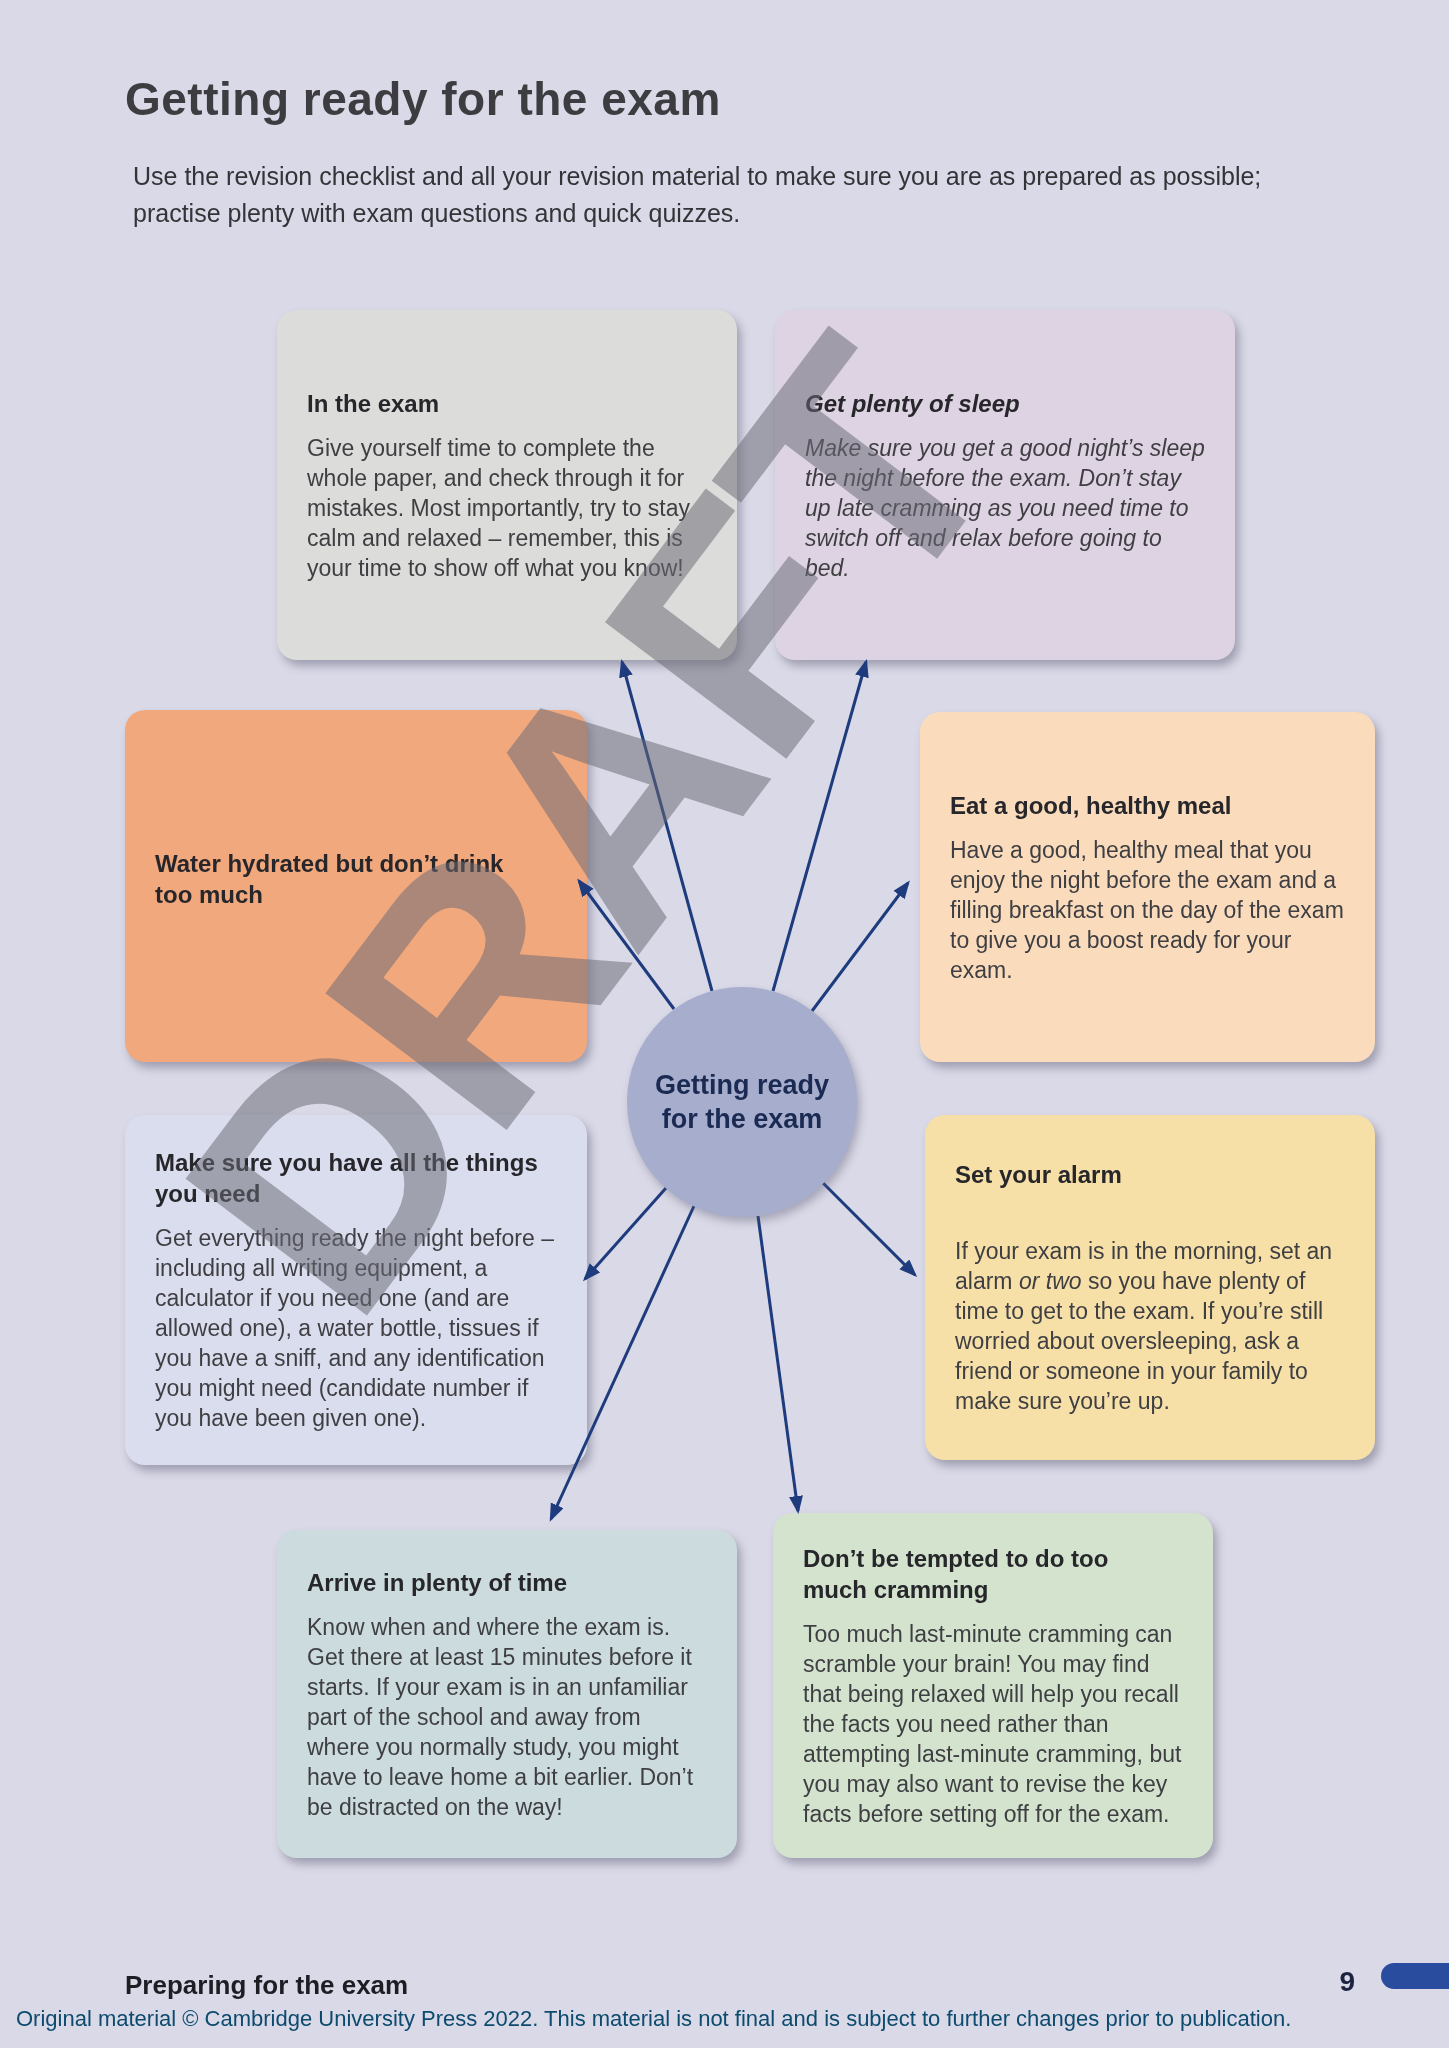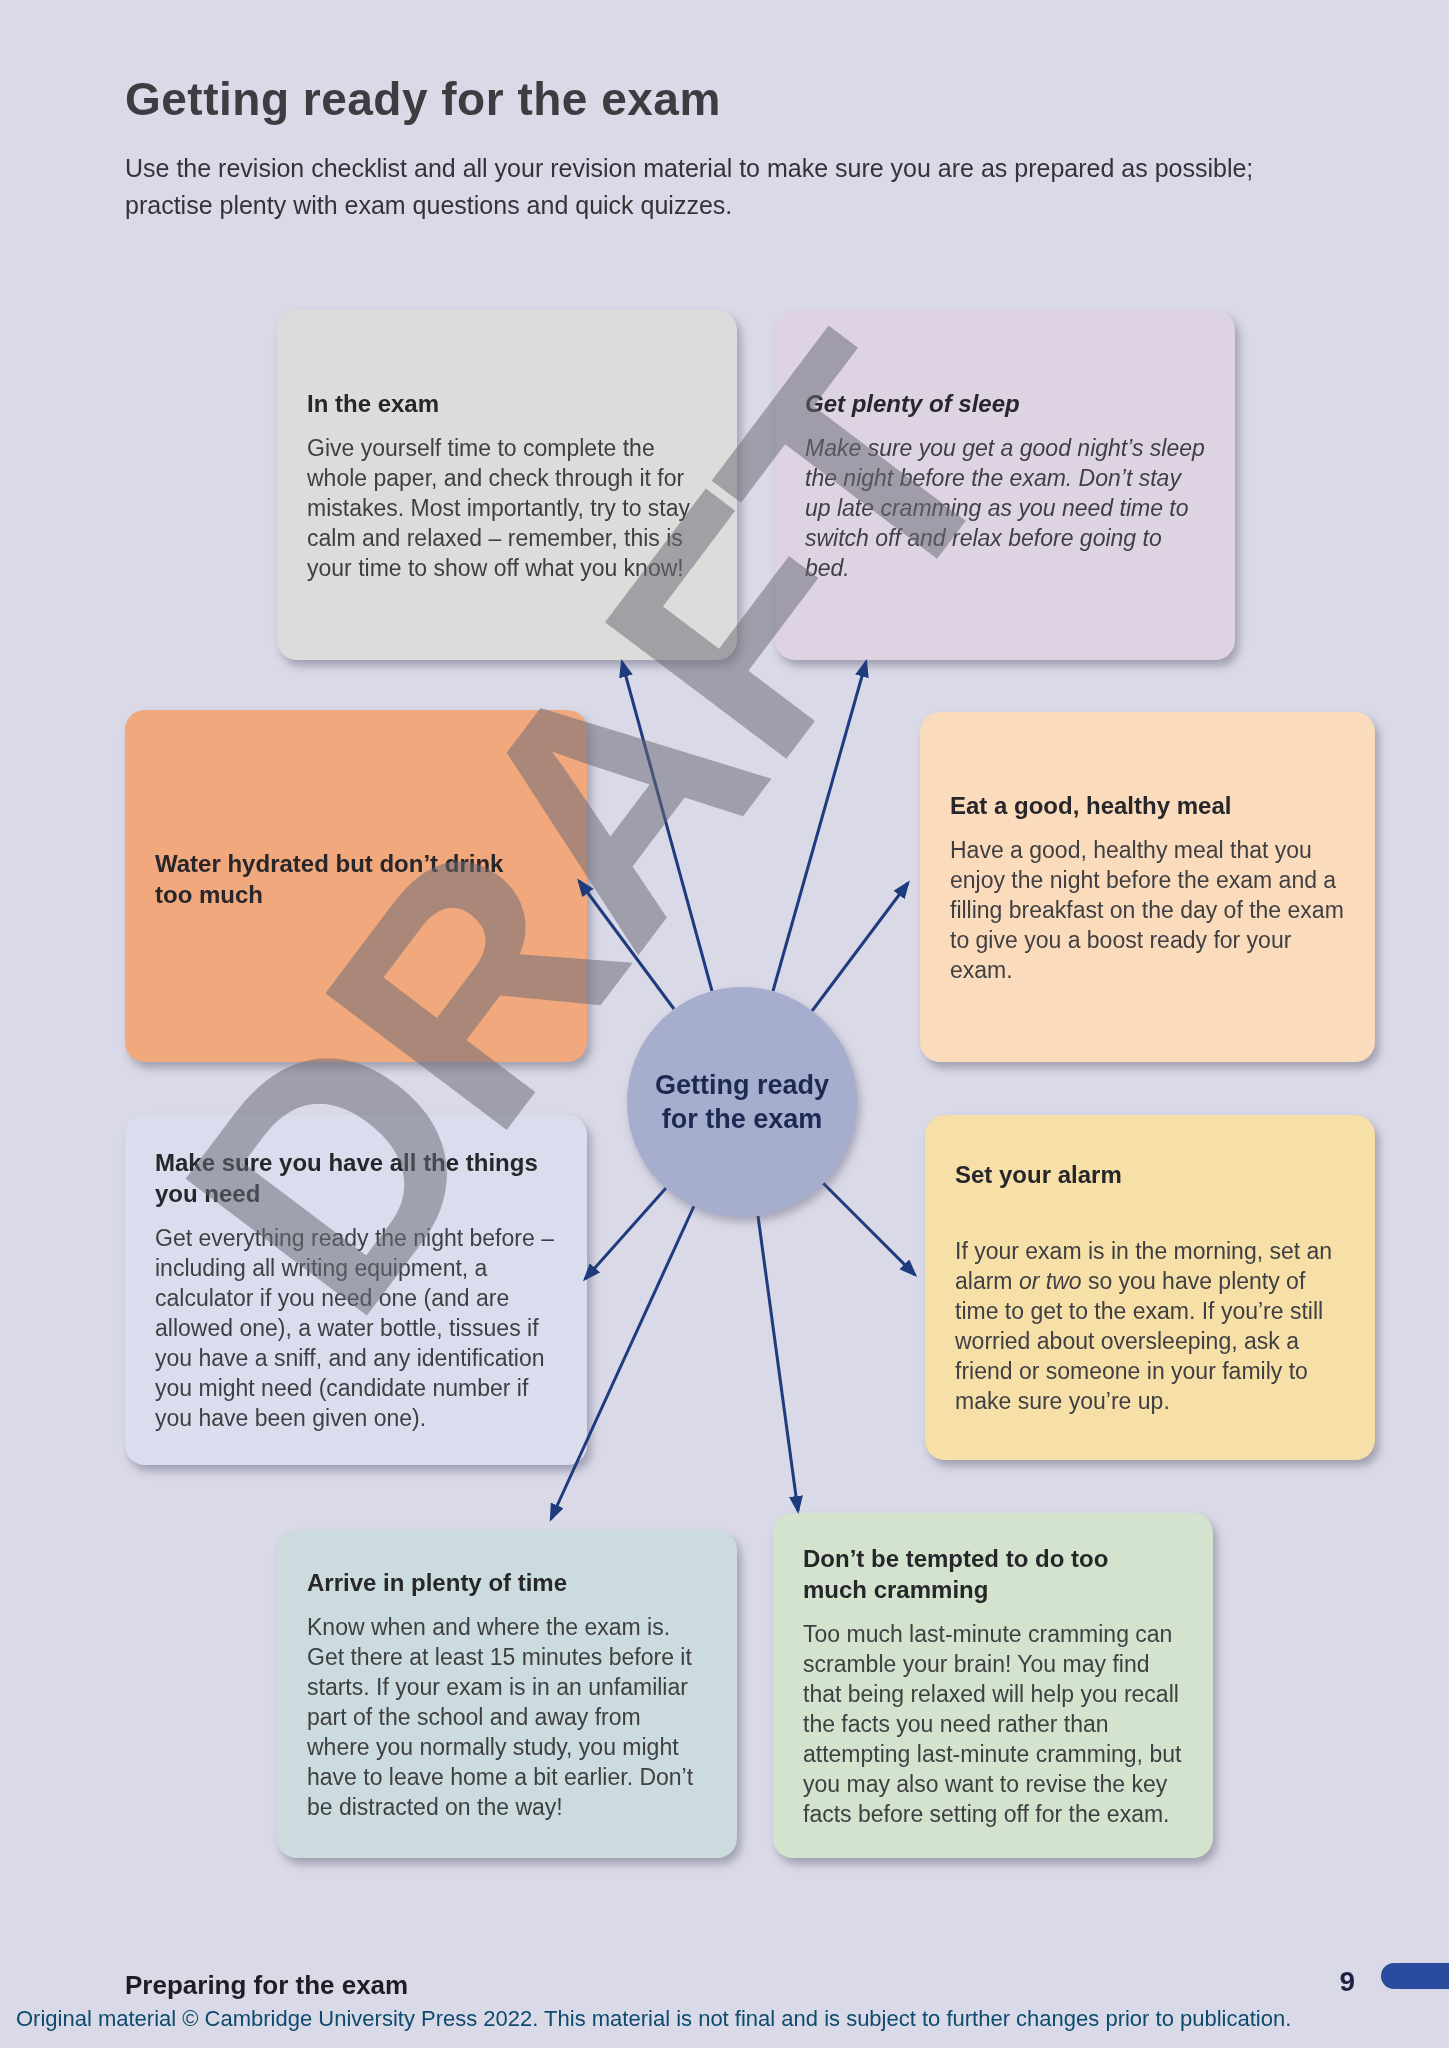--- a/index.html
+++ b/index.html
@@ -7,21 +7,21 @@
     width:1449px;height:2048px;position:relative;overflow:hidden;
     background:#d9d9e7;
     font-family:"Liberation Sans", sans-serif;
     -webkit-font-smoothing:antialiased;
   }
   .page-title{
     position:absolute;left:125px;top:72px;margin:0;
     font-size:46px;font-weight:700;color:#3d3d41;letter-spacing:0.5px;
   }
   .intro{
-    position:absolute;left:125px;top:150px;margin:0;width:1130px;
+    position:absolute;left:125px;top:150px;margin:8px;width:1130px;
     font-size:25px;line-height:37px;color:#333338;
   }
   .node{
     position:absolute;border-radius:20px;
     box-shadow:4px 6px 9px rgba(90,90,115,0.45);
     display:flex;flex-direction:column;justify-content:center;
     padding:26px 30px;box-sizing:border-box;
   }
   .node h3{
     margin:0 0 14px 0;font-size:24px;font-weight:700;color:#26262b;

